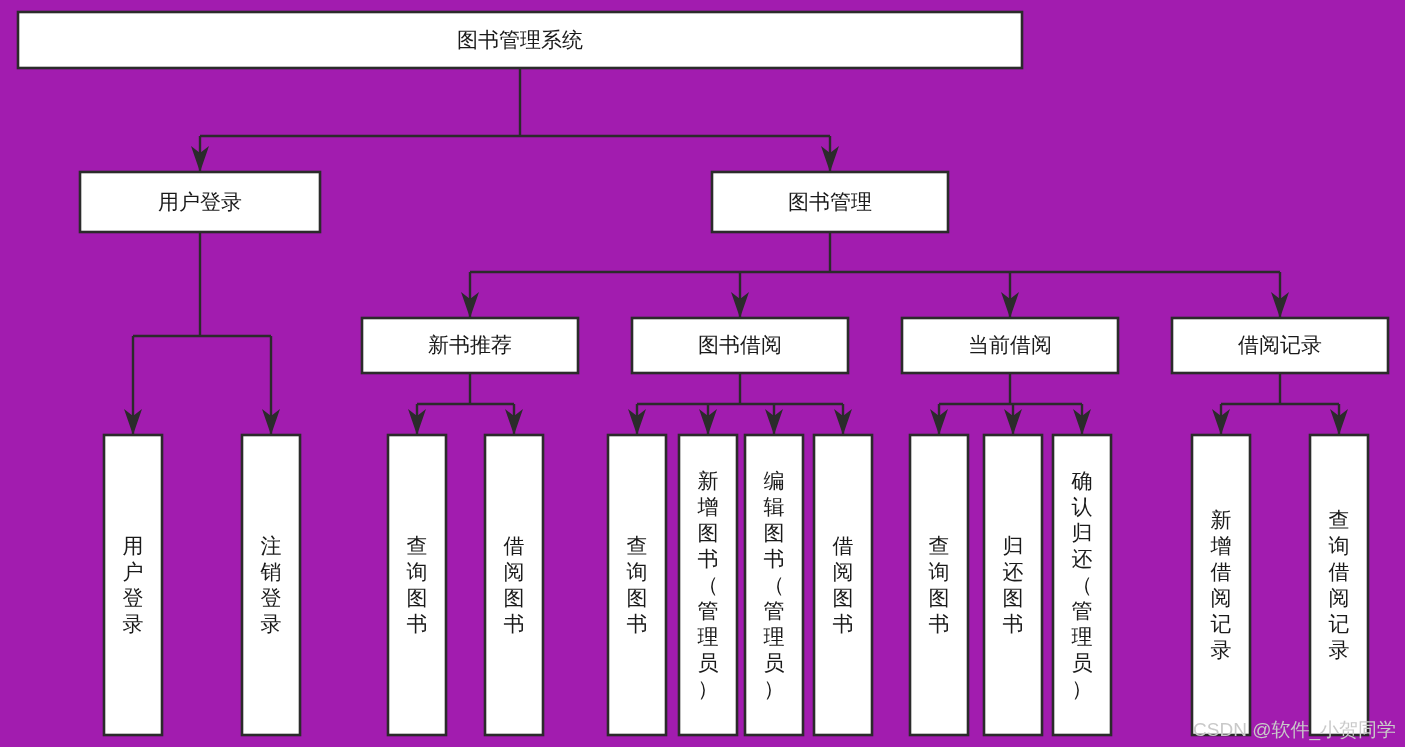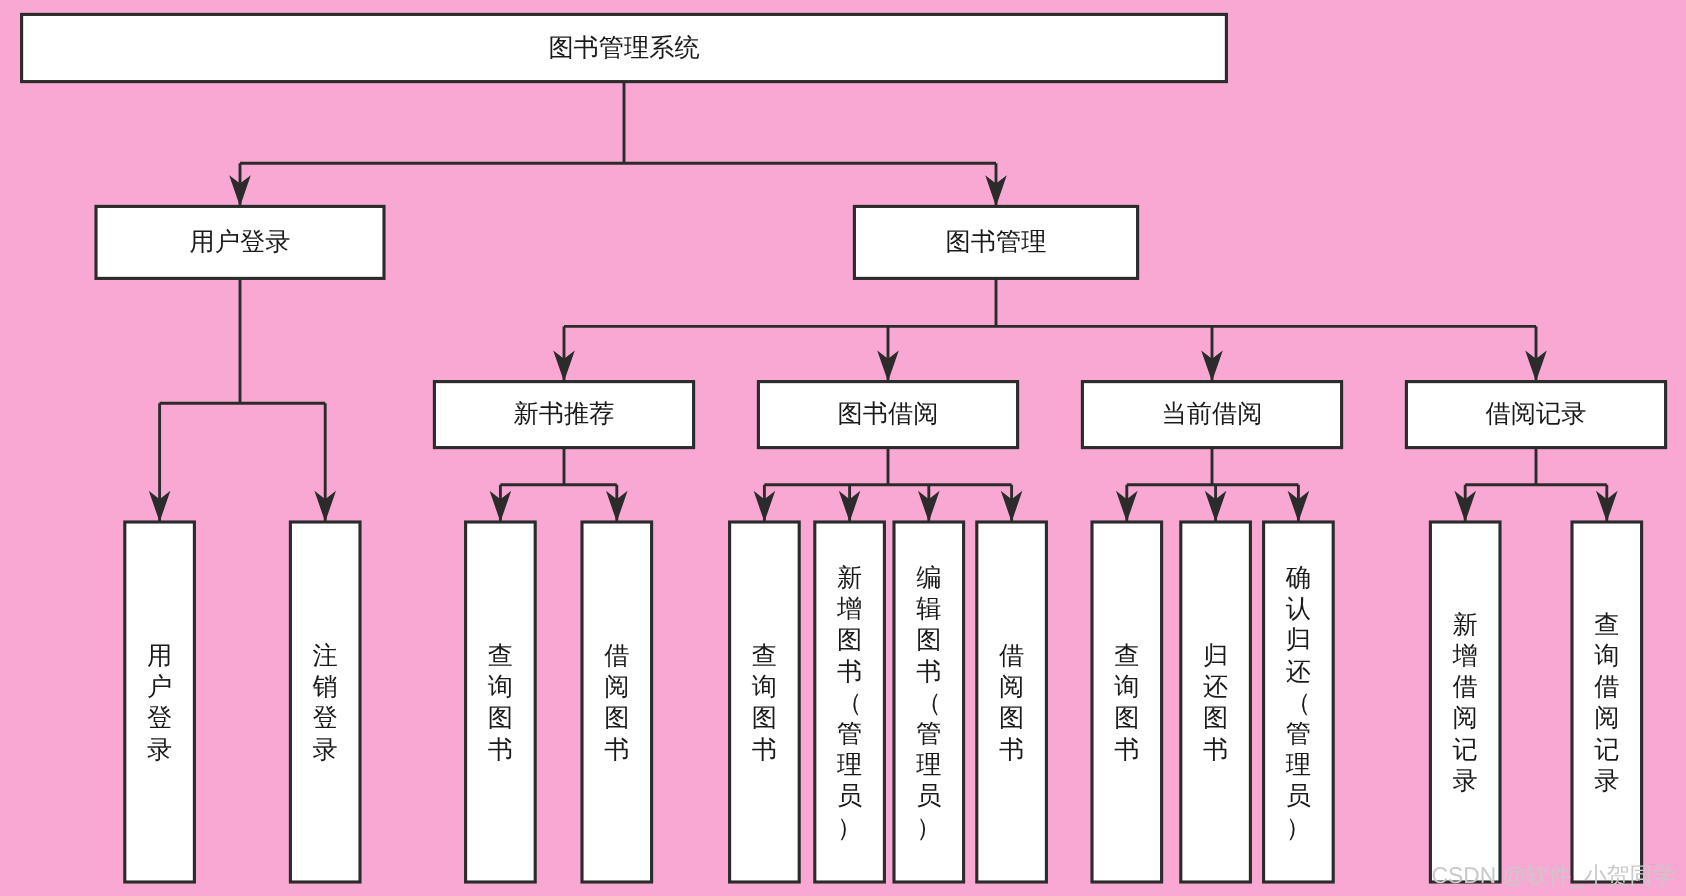--- a/index.html
+++ b/index.html
@@ -8,21 +8,21 @@
     padding: 0;
     background: #ffffff;
   }
   body {
     font-family: "Liberation Sans", "DejaVu Sans", sans-serif;
   }
   #diagram-root {
     position: relative;
     width: 1405px;
     height: 747px;
-    background: #f9a8d4;
+    background: #a21caf;
     overflow: hidden;
   }
   svg.diagram-canvas {
     position: absolute;
     left: 0;
     top: 0;
     width: 1405px;
     height: 747px;
     display: block;
   }

